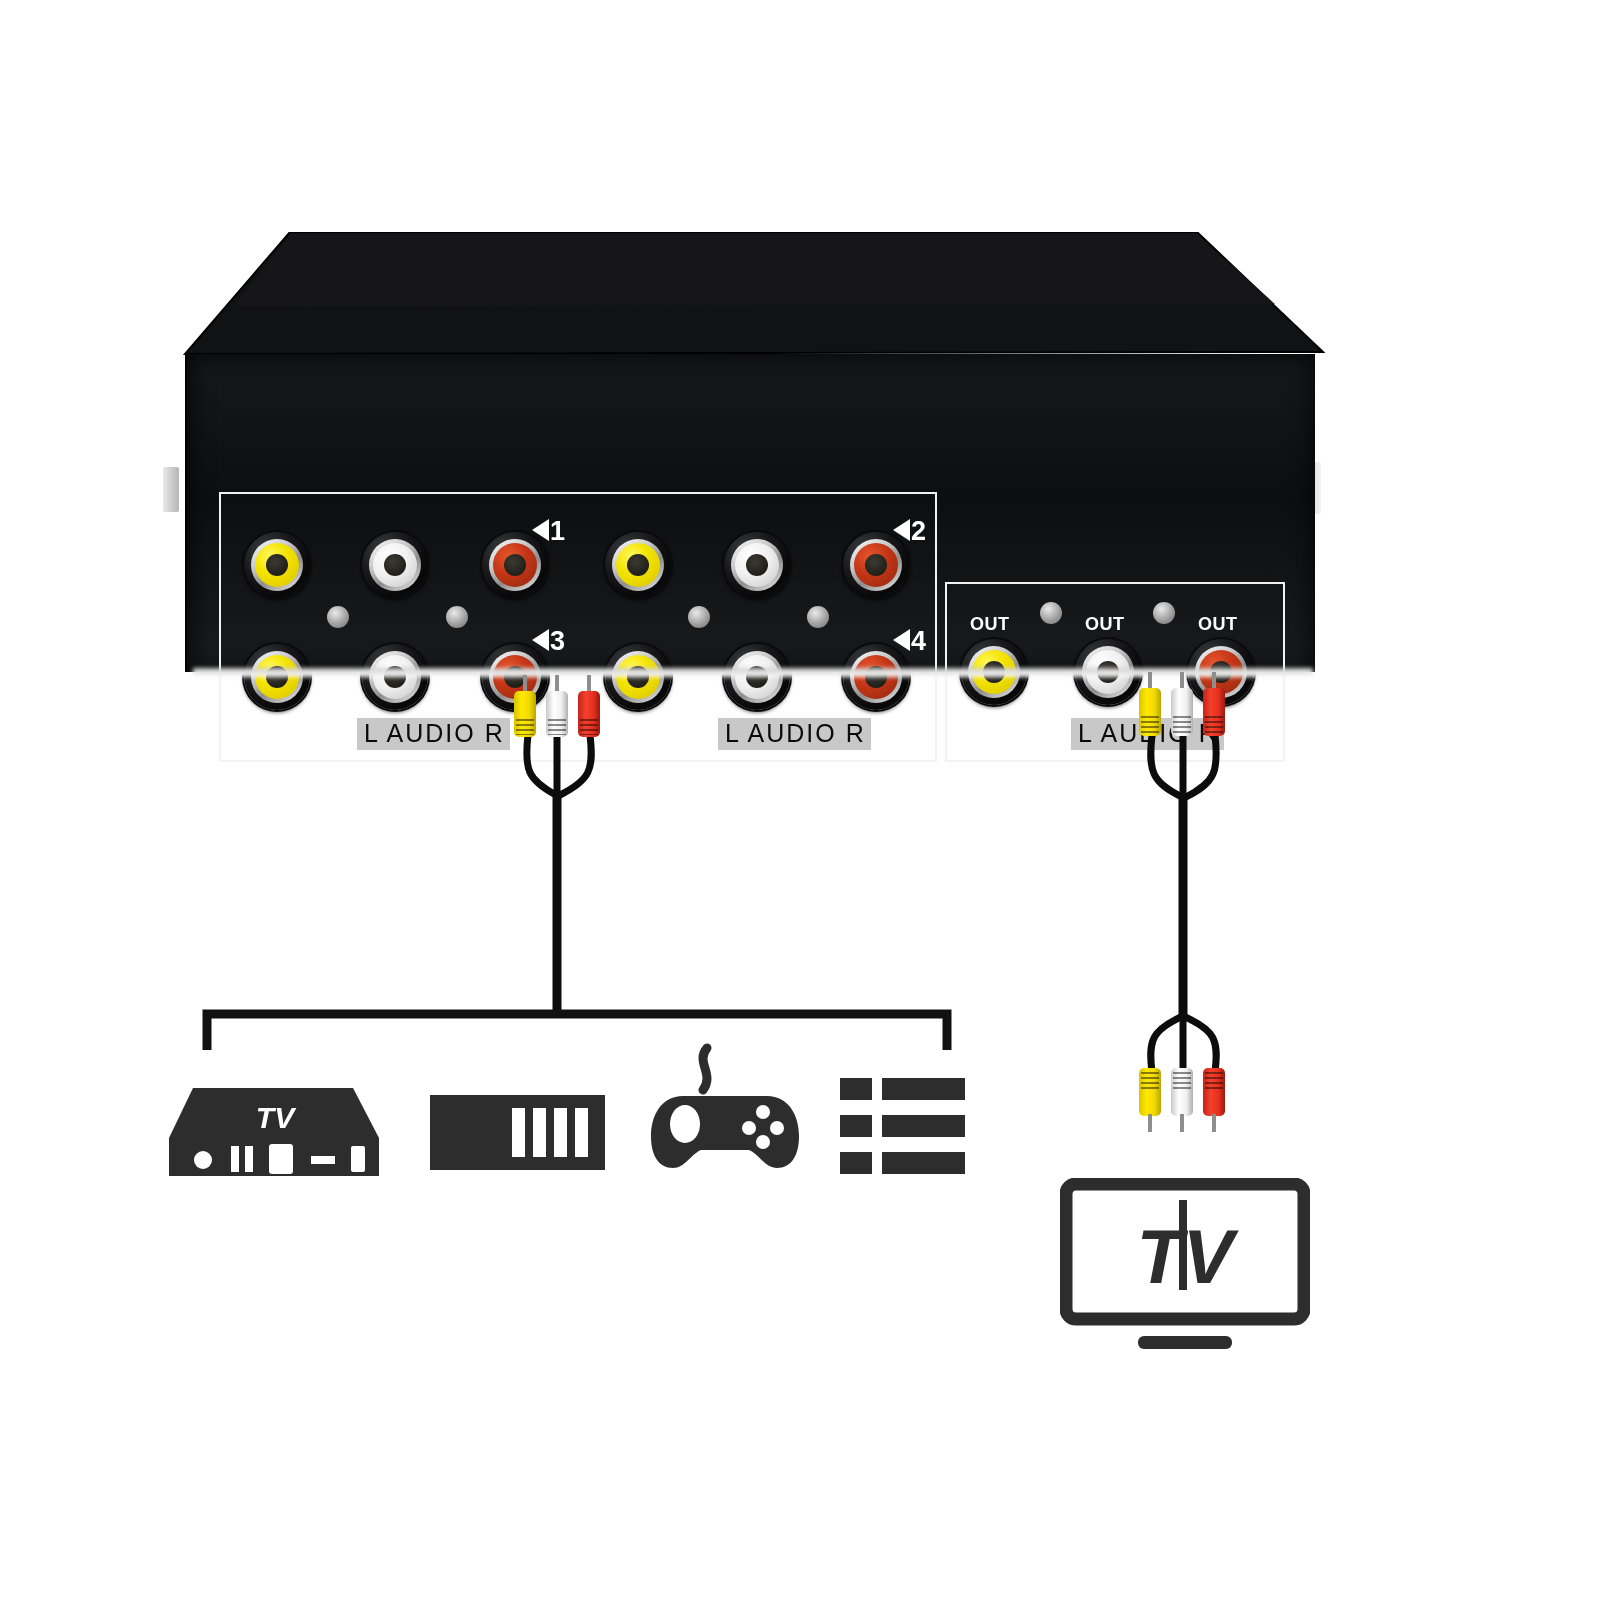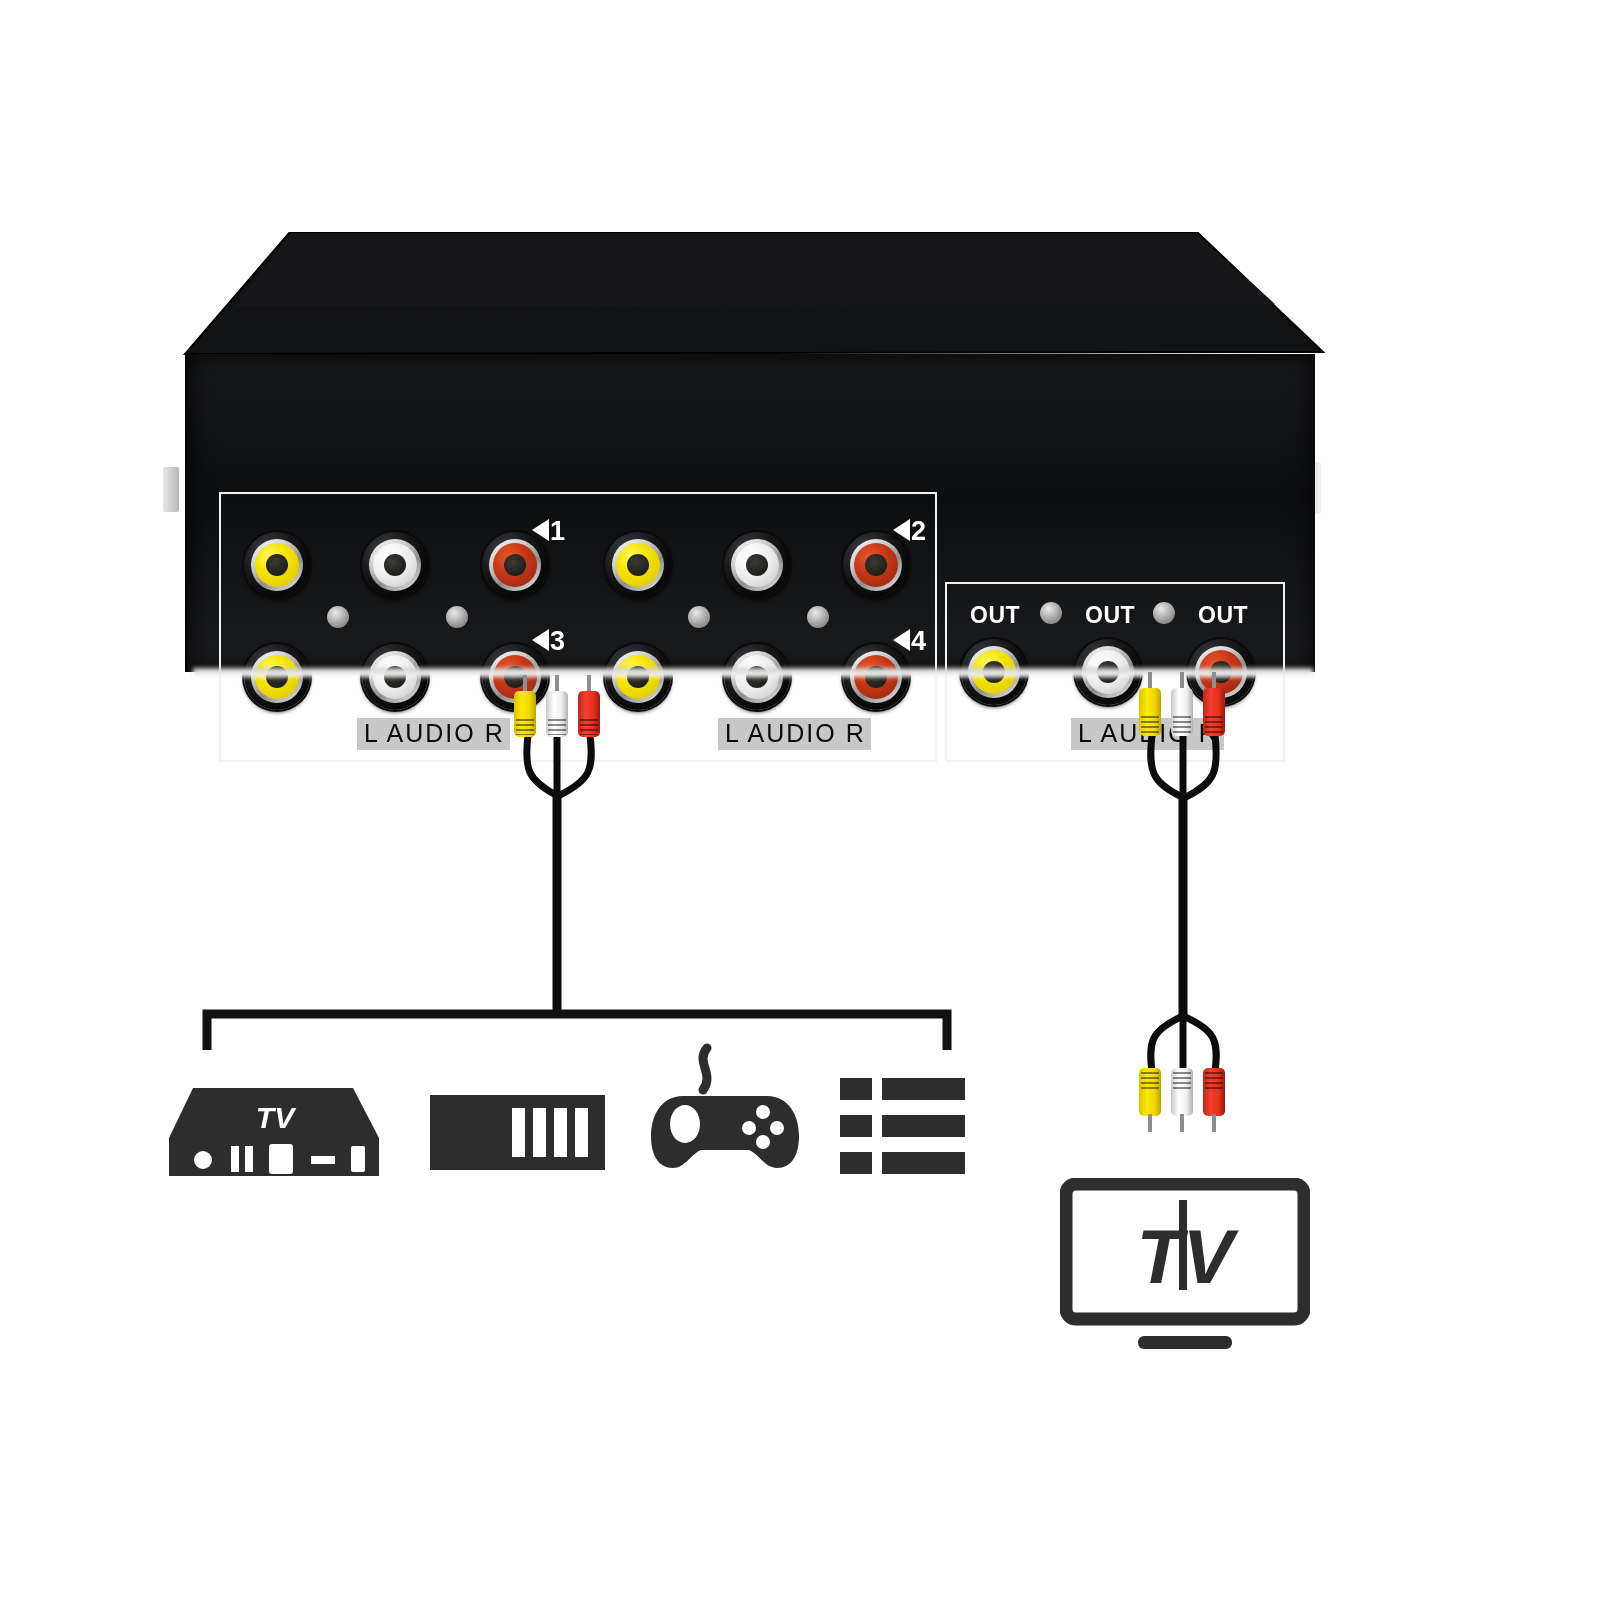--- a/index.html
+++ b/index.html
@@ -150,24 +150,25 @@
     color: #0a0a0a;
     font-size: 25px;
     letter-spacing: 2px;
     padding: 1px 5px 2px 7px;
     font-family: "Liberation Sans", sans-serif;
     white-space: nowrap;
   }
   .lbl-out {
     position: absolute;
     color: #ffffff;
-    font-size: 23px;
+    font-size: 18px;
     font-weight: bold;
     letter-spacing: 0.5px;
     font-family: "Liberation Sans", sans-serif;
+    margin-top: 12px;
   }
   .chnum {
     position: absolute;
     color: #ffffff;
     font-size: 27px;
     font-weight: bold;
     font-family: "Liberation Sans", sans-serif;
     white-space: nowrap;
   }
 

